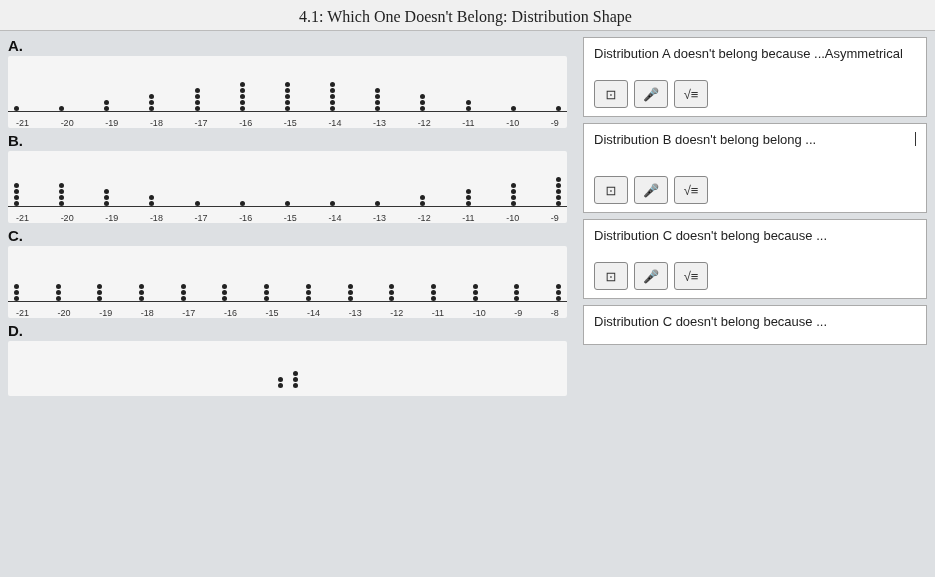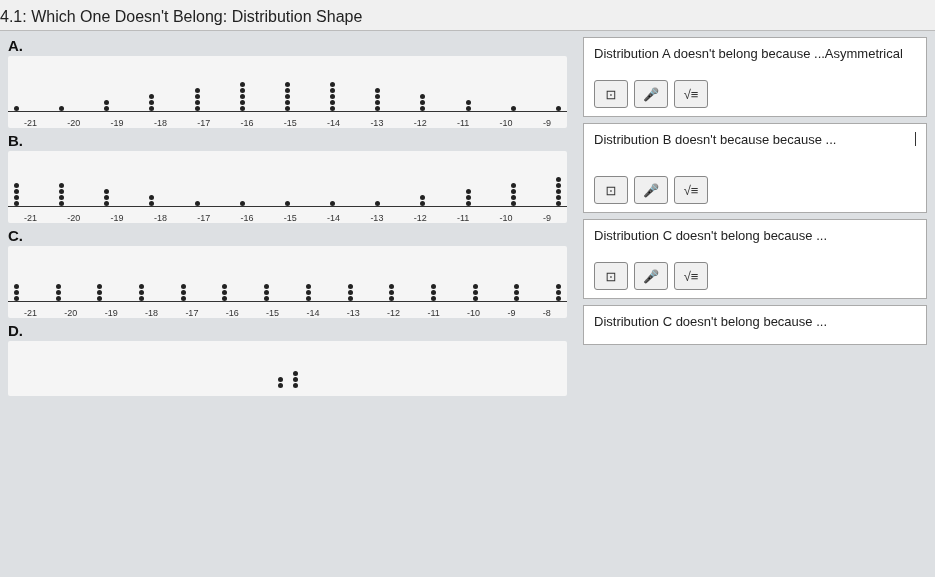--- a/index.html
+++ b/index.html
@@ -6,26 +6,27 @@
     body {
       font-family: Arial, sans-serif;
       background: #e8e8e8;
       width: 935px;
       height: 577px;
       overflow: hidden;
       display: flex;
       flex-direction: column;
     }
     .page-title {
-      text-align: left;
+      text-align: center;
       font-size: 16px;
       padding: 8px 4px 4px 0;
       color: #222;
       border-bottom: 1px solid #bbb;
       background: #f0f0f0;
+      font-family: Liberation Serif, serif;
     }
     .main-content {
       display: flex;
       flex: 1;
       overflow: hidden;
     }
     .left-panel {
       flex: 1;
       padding: 6px 8px;
       display: flex;
@@ -64,21 +65,21 @@
       height: 1px;
       background: #333;
     }
     .axis-labels {
       position: absolute;
       bottom: 0;
       left: 0;
       right: 0;
       display: flex;
       justify-content: space-between;
-      padding: 0 16px;
+      padding: 0 8px;
       font-size: 9px;
       color: #333;
     }
     .dots-container {
       position: absolute;
       bottom: 17px;
       left: 0;
       right: 0;
       display: flex;
       justify-content: space-between;
@@ -470,21 +471,21 @@
             <span>√≡</span>
           </div>
         </div>
       </div>
     </div>
 
     <div class="answer-section">
       <div class="answer-box" style="min-height: 90px;">
         <div style="display:flex; align-items:flex-start; justify-content: space-between;">
           <div class="answer-text">
-            <span>Distribution B doesn't because because ...</span>
+            <span>Distribution B doesn't belong belong ...</span>
           </div>
           <span class="cursor-bar"></span>
         </div>
         <div class="toolbar-row">
           <div class="toolbar-btn">
             <span>⊡</span>
           </div>
           <div class="toolbar-btn">
             <span>🎤</span>
           </div>

